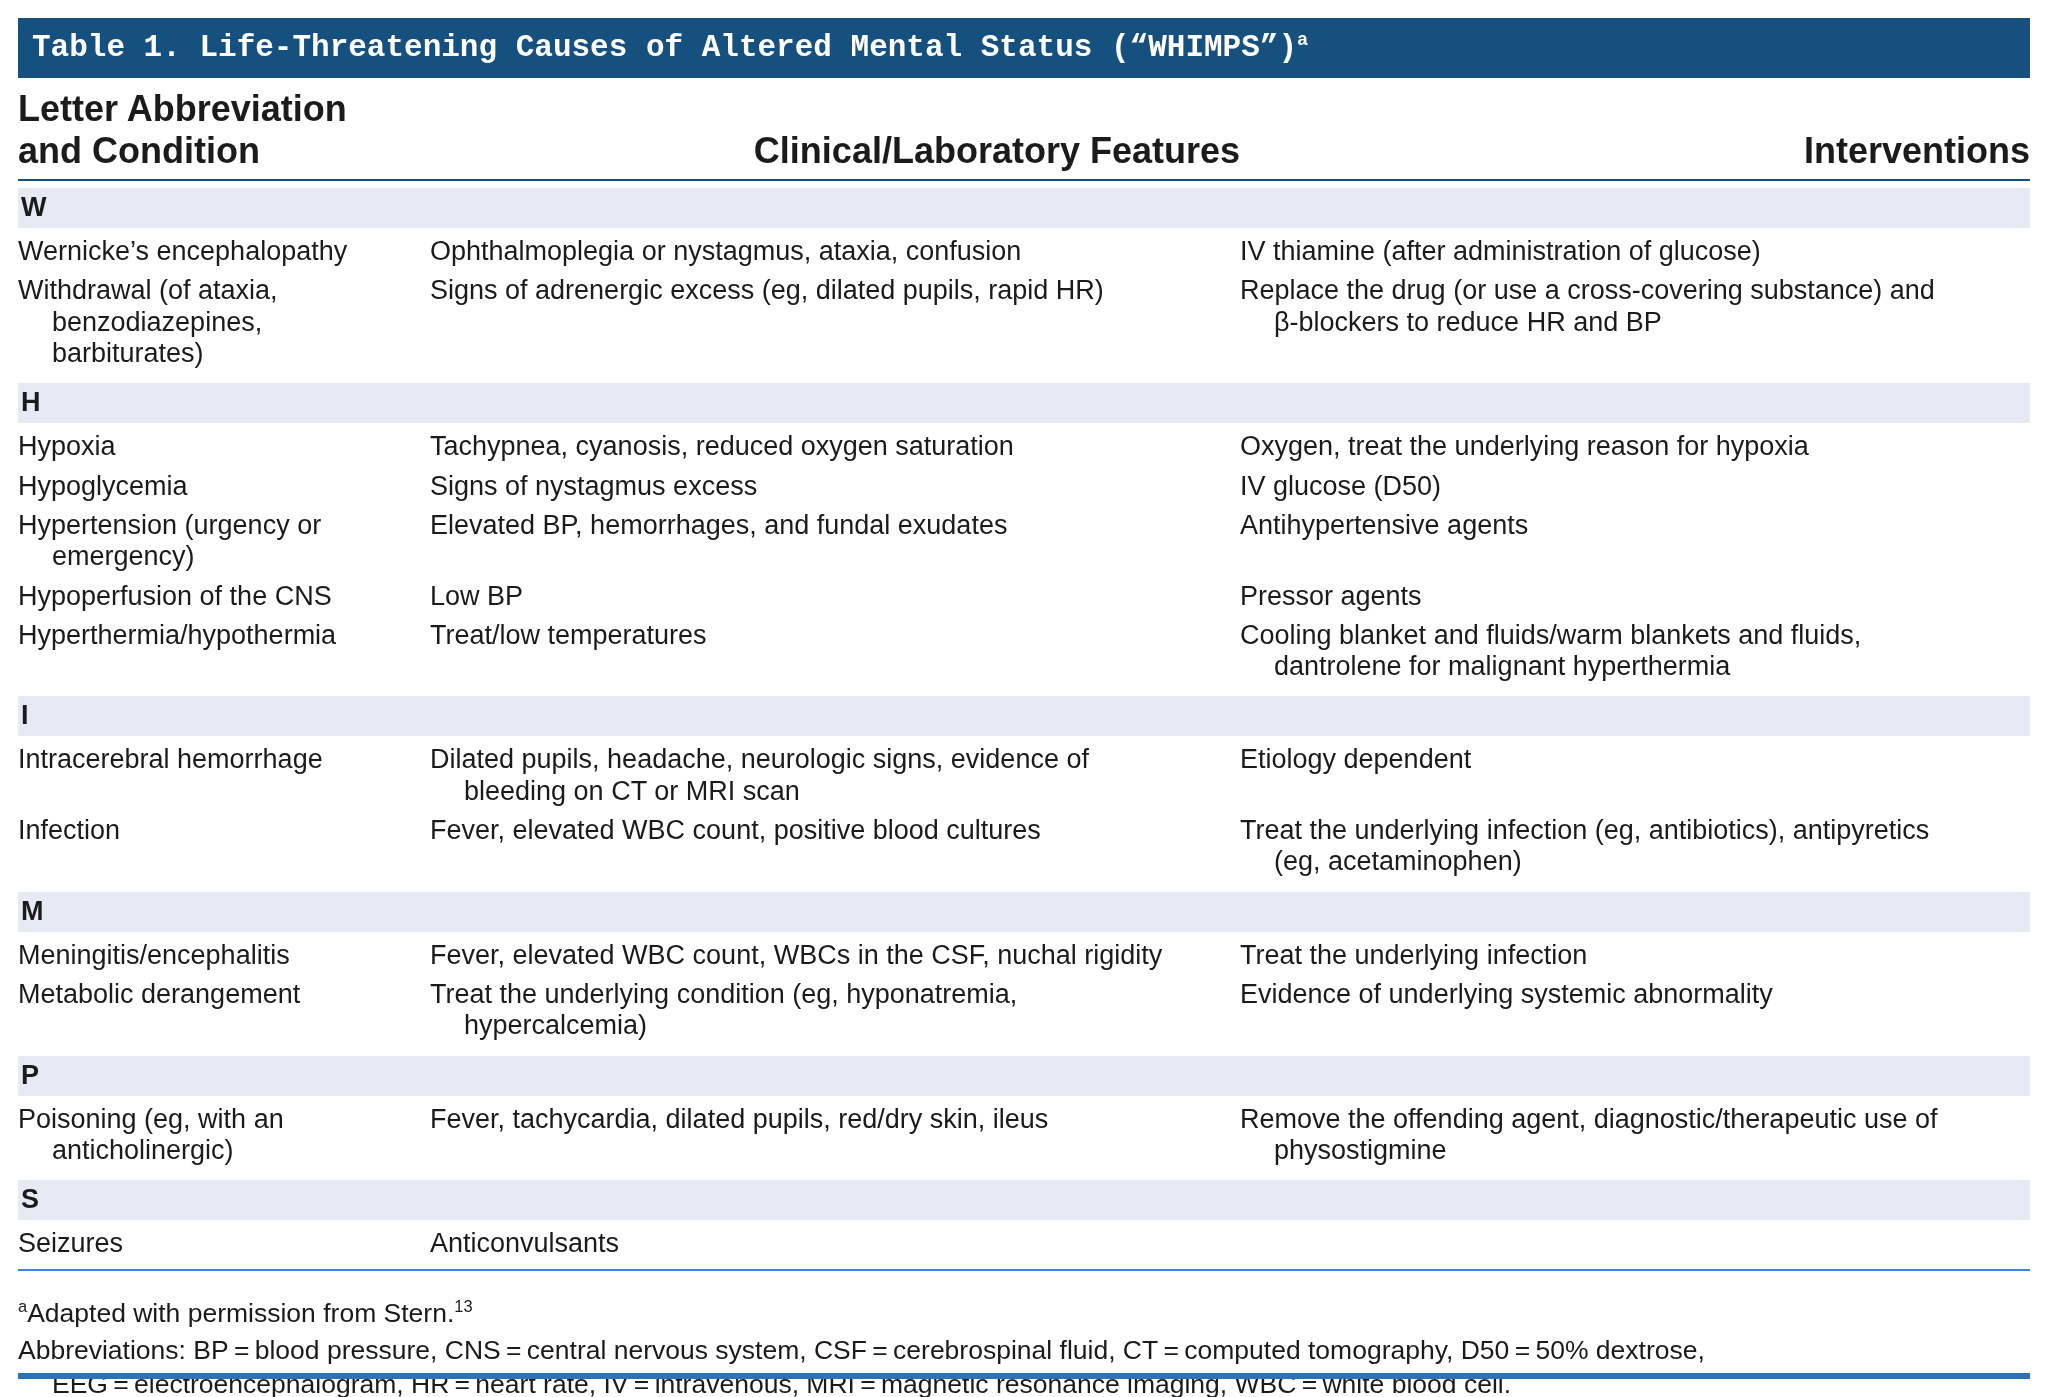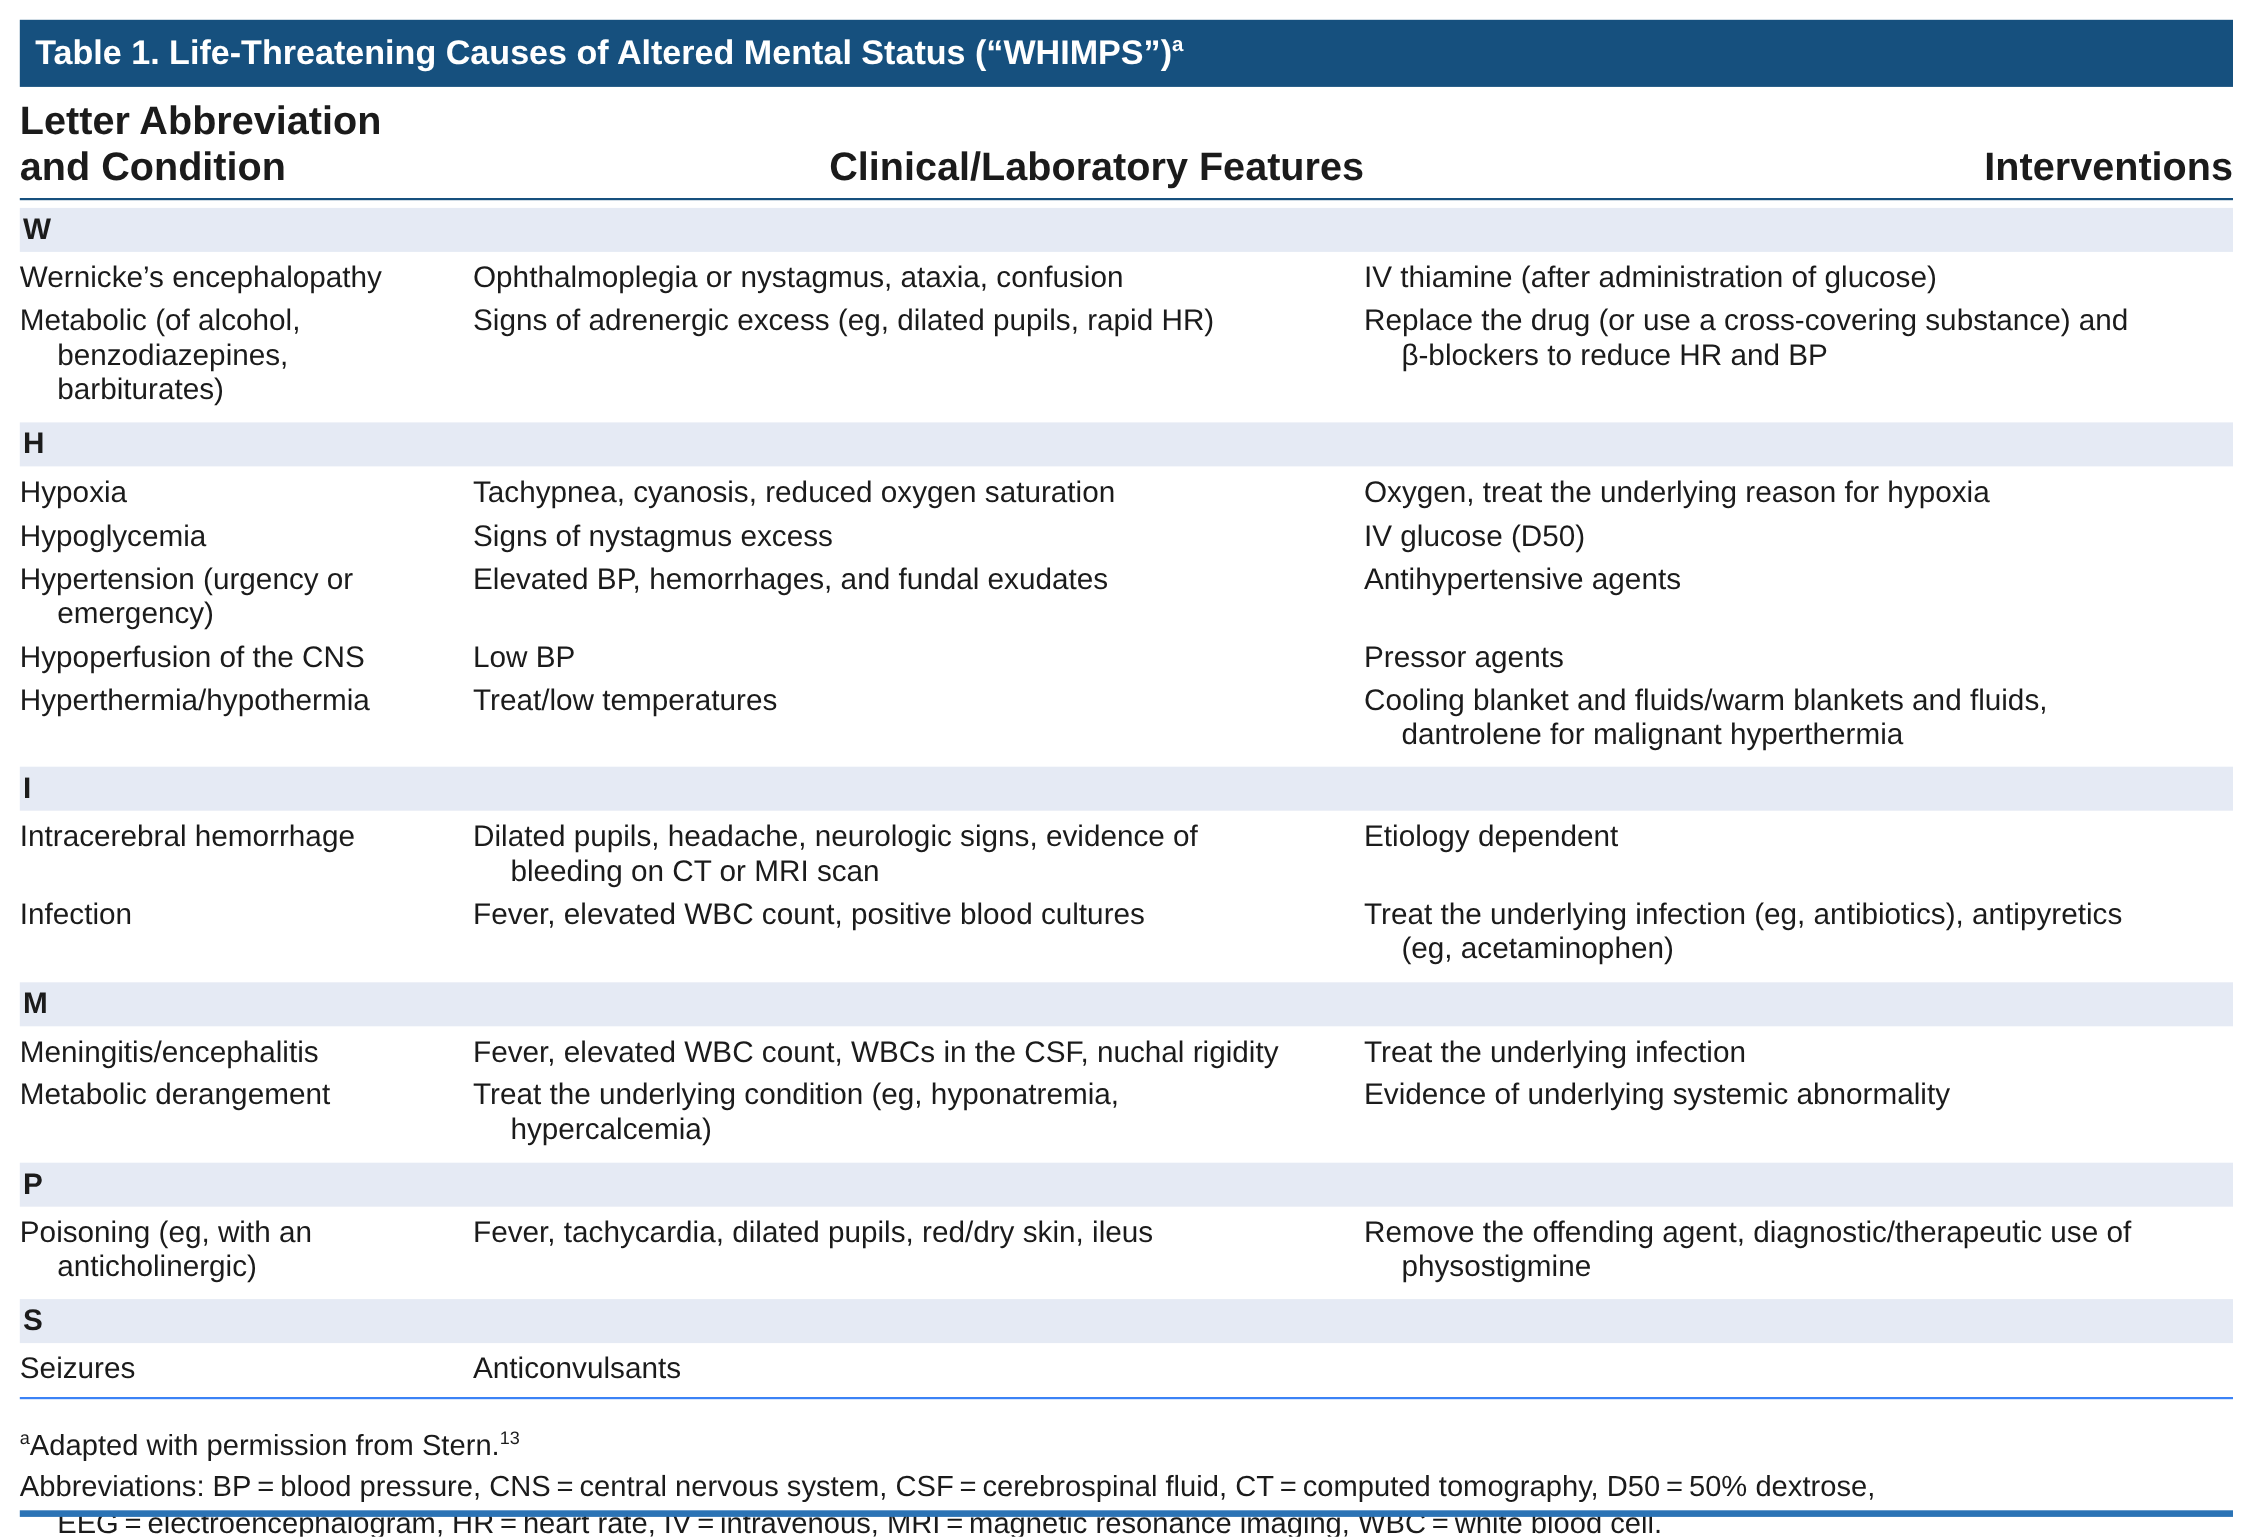--- a/index.html
+++ b/index.html
@@ -15,20 +15,21 @@
     width: 2048px; height: 1397px;
     padding: 18px;
     overflow: hidden;
   }
   .title-bar {
     background: #16507E;
     color: #ffffff;
     font-size: 31px;
     font-weight: bold;
     padding: 12px 14px 13px 14px;
+    font-family: Liberation Mono, monospace;
   }
   .title-bar sup { font-size: 60%; line-height: 0; }
   .col-headers {
     display: grid;
     grid-template-columns: 412px 810px 1fr;
     align-items: end;
     padding: 10px 0 7px 0;
     border-bottom: 2px solid #16507E;
     font-size: 36px;
     font-weight: bold;
@@ -91,21 +92,21 @@
   </div>
 
   <div id="table-body">
       <div class="section-bar"><span>W</span></div>
       <div class="row">
         <div class="cell">Wernicke’s encephalopathy</div>
         <div class="cell">Ophthalmoplegia or nystagmus, ataxia, confusion</div>
         <div class="cell">IV thiamine (after administration of glucose)</div>
       </div>
       <div class="row">
-        <div class="cell">Metabolic (of alcohol,
+        <div class="cell">Withdrawal (of ataxia,
 benzodiazepines,
 barbiturates)</div>
         <div class="cell">Signs of adrenergic excess (eg, dilated pupils, rapid HR)</div>
         <div class="cell">Replace the drug (or use a cross-covering substance) and
 β-blockers to reduce HR and BP</div>
       </div>
       <div class="section-bar"><span>H</span></div>
       <div class="row">
         <div class="cell">Hypoxia</div>
         <div class="cell">Tachypnea, cyanosis, reduced oxygen saturation</div>

